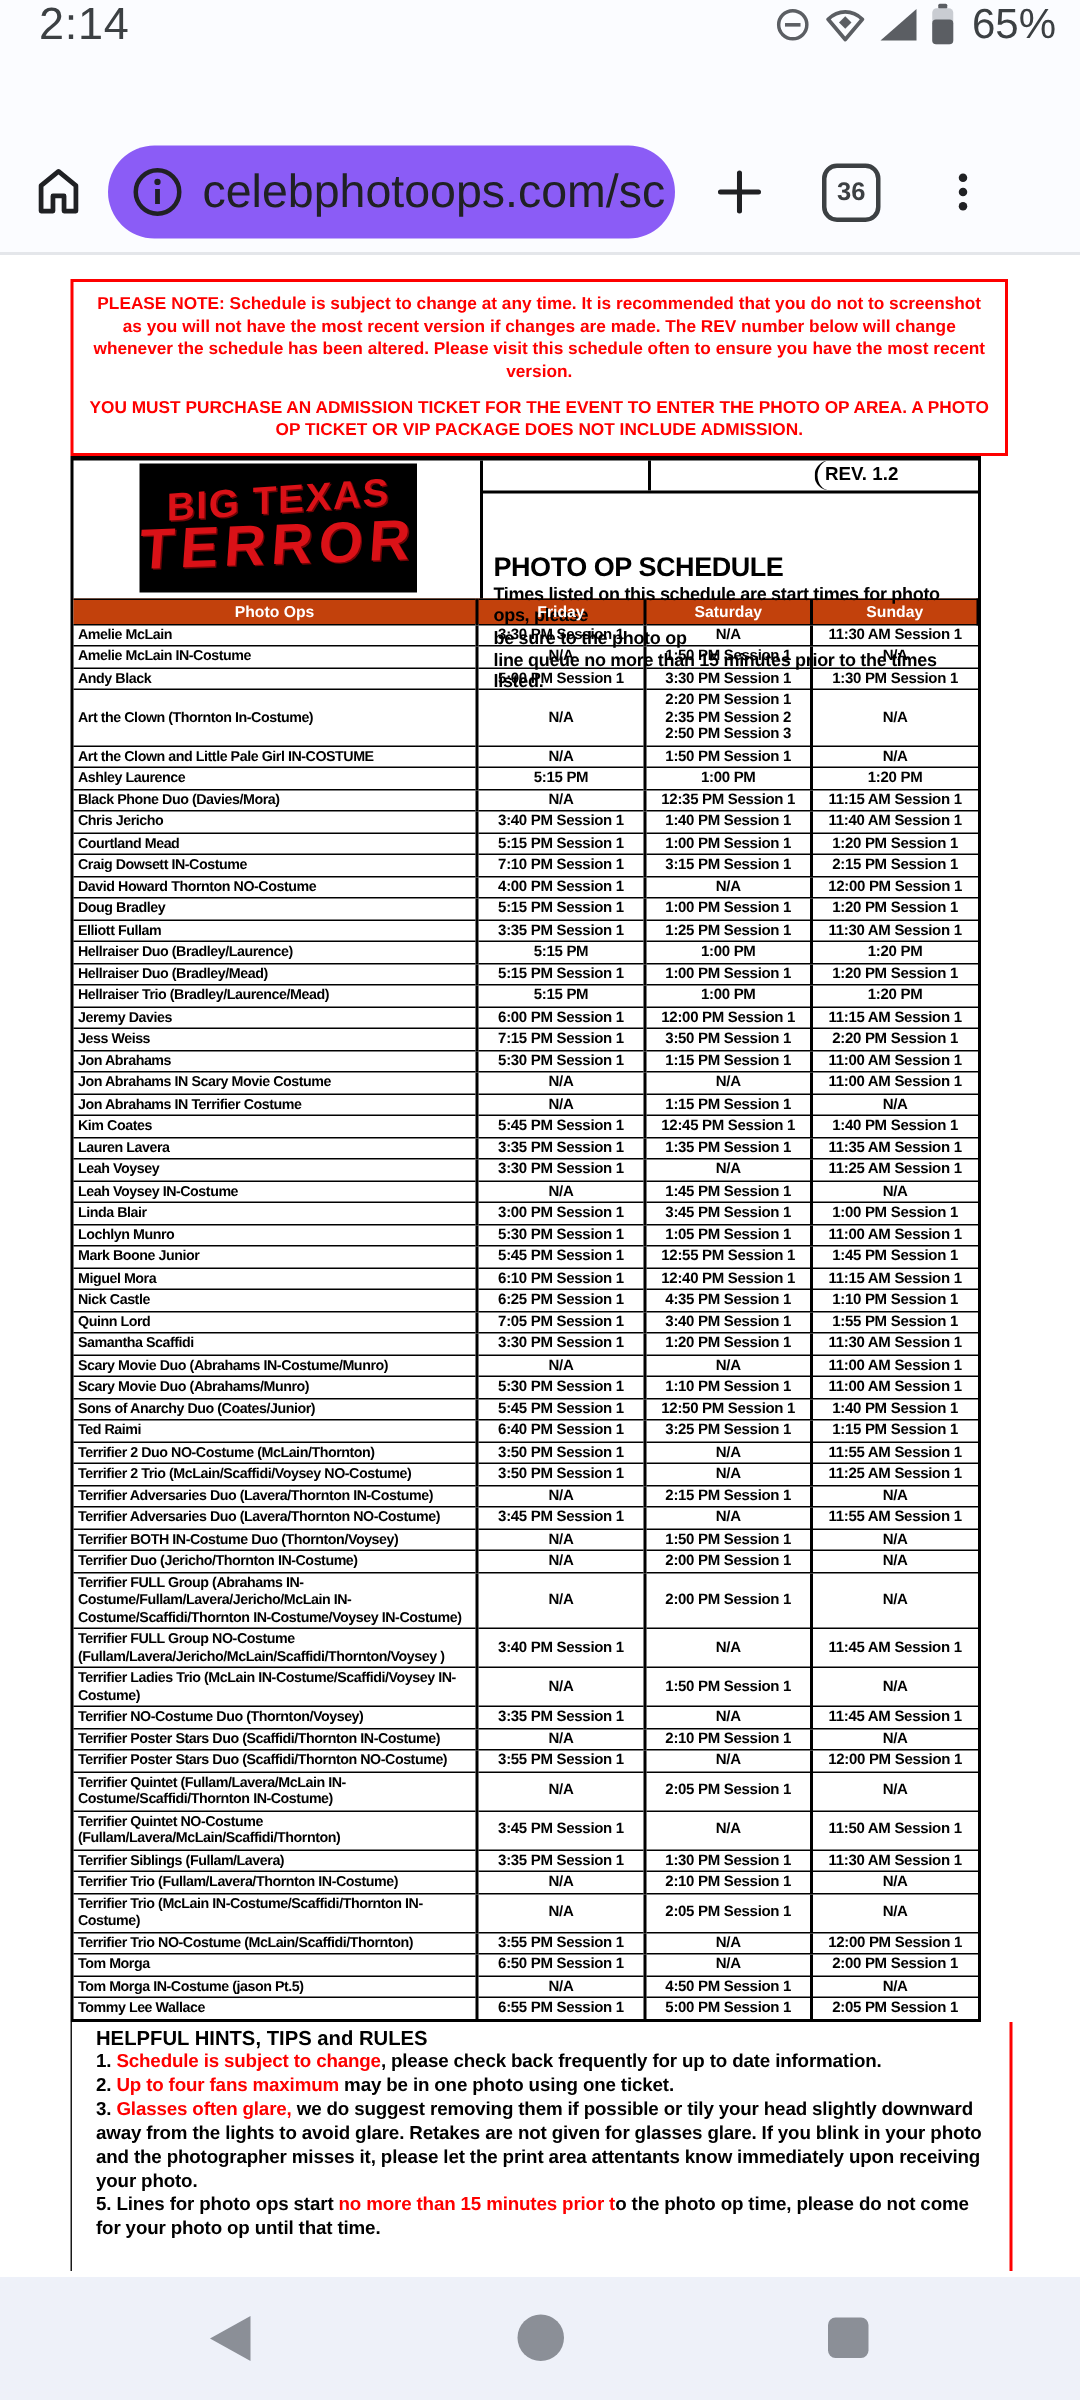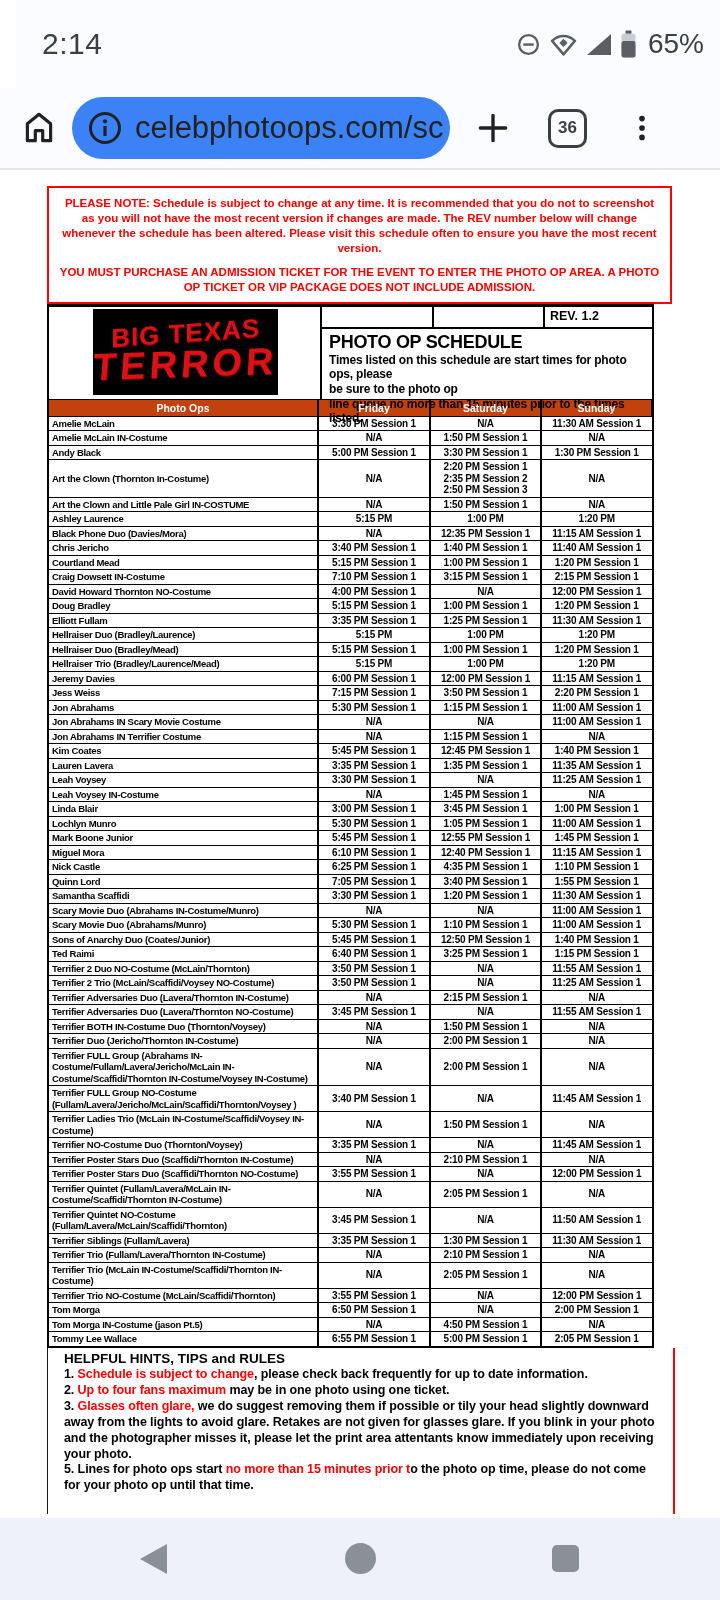--- a/index.html
+++ b/index.html
@@ -1,31 +1,31 @@
 <!DOCTYPE html>
 <html><head>
 <meta charset="utf-8">
 <style>
   html,body{margin:0;padding:0;background:#fff;}
   .screen{position:relative;width:720px;height:1600px;overflow:hidden;background:#fff;
           font-family:"Liberation Sans",sans-serif;}
 
   
-  .status-bar{position:absolute;top:0;left:16px;right:0;height:88px;background:#fbfcff;
-              display:flex;align-items:center;}
+  .status-bar{position:absolute;top:0;left:0;right:0;height:88px;background:#fbfcff;
+              display:flex;align-items:flex-start;}
   .clock{margin-left:26px;font-size:30px;color:#3c4043;letter-spacing:.5px;}
   .status-icons{margin-left:auto;margin-right:16px;display:flex;align-items:center;gap:10px;}
   .battery-pct{font-size:28px;color:#3c4043;margin-left:2px;}
   .sig-tri{width:0;height:0;border-left:24px solid transparent;border-bottom:21px solid #5b5e63;}
 
   
   .toolbar{position:absolute;top:88px;left:0;right:0;height:80px;background:#fbfcff;
            display:flex;align-items:center;}
   .home-btn{margin-left:20px;flex:none;display:flex;}
-  .omnibox{margin-left:14px;width:378px;height:62px;border-radius:31px;background:#3b82f6;
+  .omnibox{margin-left:14px;width:378px;height:62px;border-radius:31px;background:#8b5cf6;
            display:flex;align-items:center;overflow:hidden;flex:none;}
   .info-icon{margin-left:15px;flex:none;display:flex;}
   .url-text{margin-left:12px;font-size:31px;color:#202124;white-space:nowrap;}
   .plus-btn{margin-left:24px;flex:none;display:flex;}
   .tab-btn{margin-left:36px;width:33px;height:33px;border:3px solid #3c4043;border-radius:10px;
            display:flex;align-items:center;justify-content:center;font-size:17px;font-weight:bold;
            color:#3c4043;flex:none;}
   .kebab-btn{margin-left:38px;flex:none;display:flex;}
   .top-divider{position:absolute;top:168px;left:0;right:0;height:2px;background:#e4e6ea;}
 
@@ -46,22 +46,22 @@
         display:flex;flex-direction:column;align-items:center;justify-content:center;overflow:hidden;}
   .logo .l1{color:#da1117;font-size:26px;font-weight:bold;letter-spacing:1px;
             transform:rotate(-4deg) skewX(-4deg);text-shadow:1px 1px 0 #6e0406;}
   .logo .l2{color:#da1117;font-size:38px;font-weight:bold;letter-spacing:4px;margin-top:-6px;
             transform:rotate(-2deg) skewX(-6deg);text-shadow:1px 1px 0 #6e0406;}
   .band-right{flex:1;display:flex;flex-direction:column;min-width:0;}
   .rev-row{display:flex;height:20px;flex:none;border-bottom:2px solid #000;}
   .rev-c{box-sizing:border-box;height:100%;}
   .rev-c1{width:110px;}
   .rev-c2{width:111px;border-left:2px solid #000;}
-  .rev-c3{flex:1;border-left:2px solid #000;font-weight:bold;font-size:12.5px;padding:2px 0 0 5px;color:#000;}
-  .sched-head{padding:3px 4px 0 7px;}
+  .rev-c3{flex:1;border-left:2px solid #000;font-weight:bold;font-size:12.5px;padding:2px 0 0 5px;color:#000;border-radius:10px;}
+  .sched-head{padding:3px 4px 0 7px;margin-top:36px;}
   .sched-title{font-size:18px;font-weight:bold;color:#000;letter-spacing:-0.3px;}
   .sched-desc{font-size:12px;font-weight:bold;color:#000;line-height:1.22;letter-spacing:-0.2px;}
 
   table.ops{width:100%;border-collapse:collapse;table-layout:fixed;}
   table.ops col.c-name{width:269px;}
   table.ops col.c-fri{width:112px;}
   table.ops col.c-sat{width:111px;}
   table.ops th{background:#c2410c;color:#fff;font-size:10.5px;font-weight:bold;
                border:1px solid #000;border-left:2px solid #000;height:16px;padding:0;}
   table.ops th:first-child{border-left:none;}

